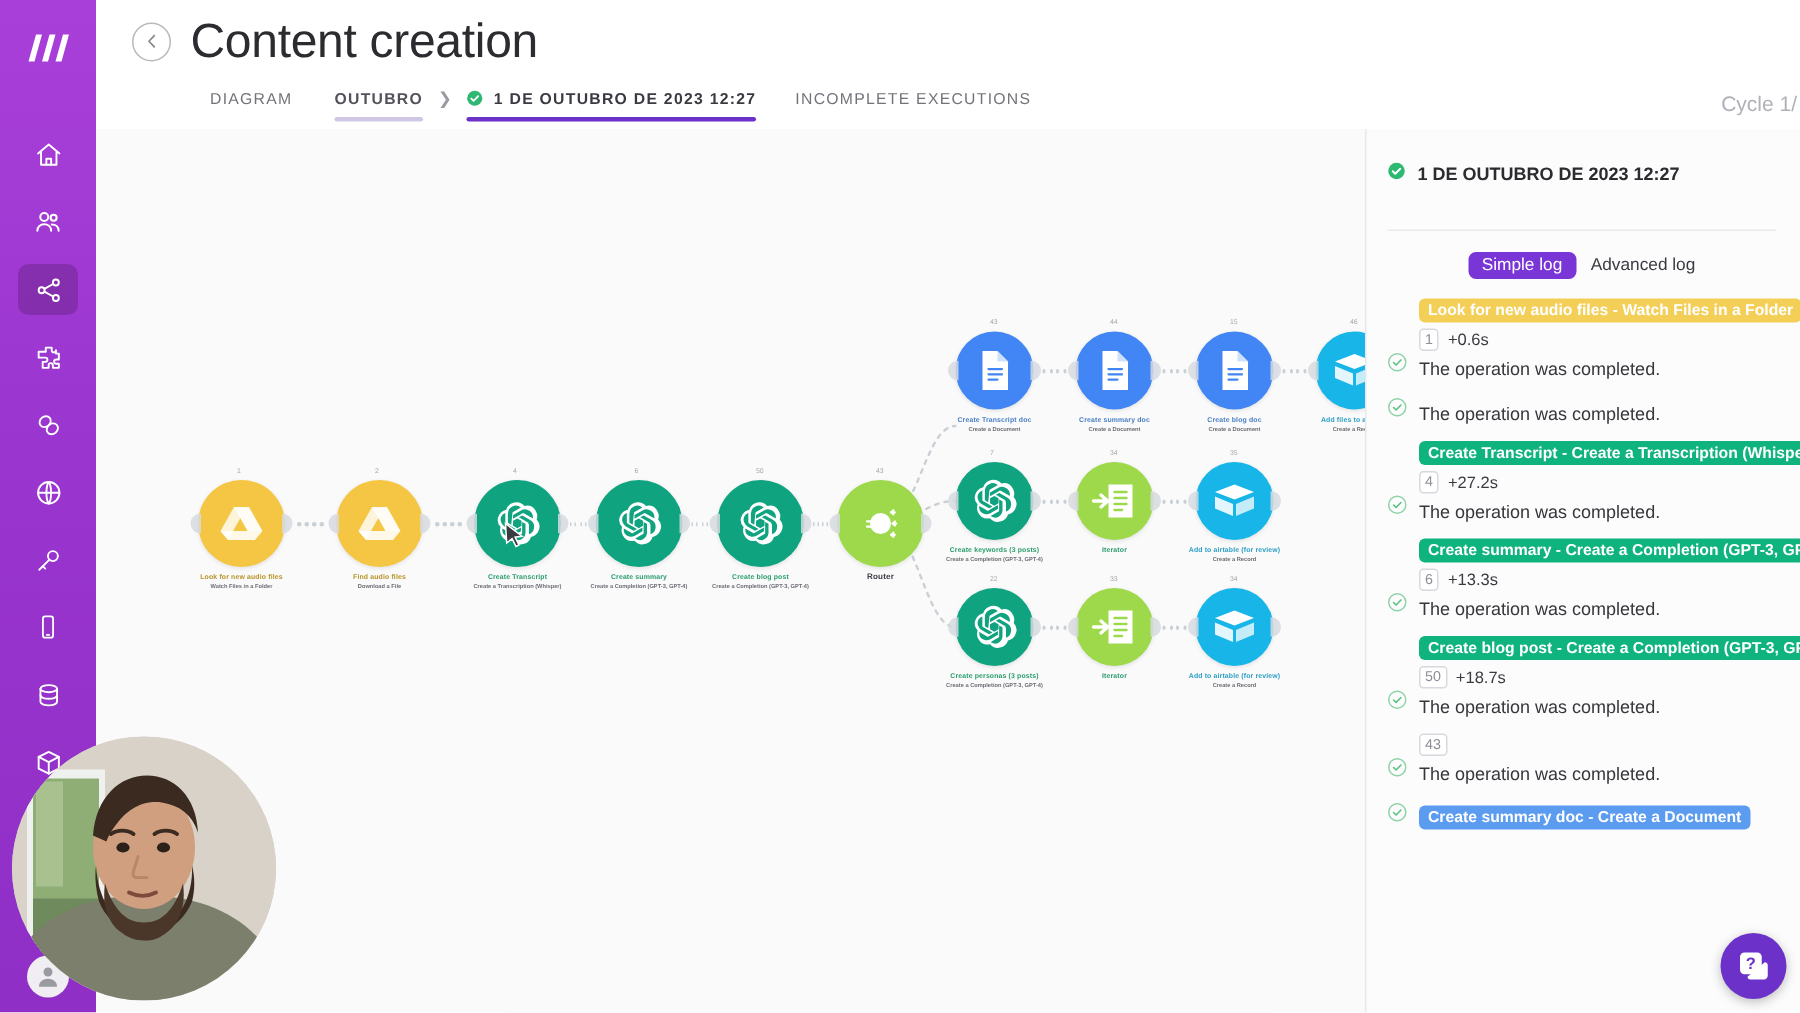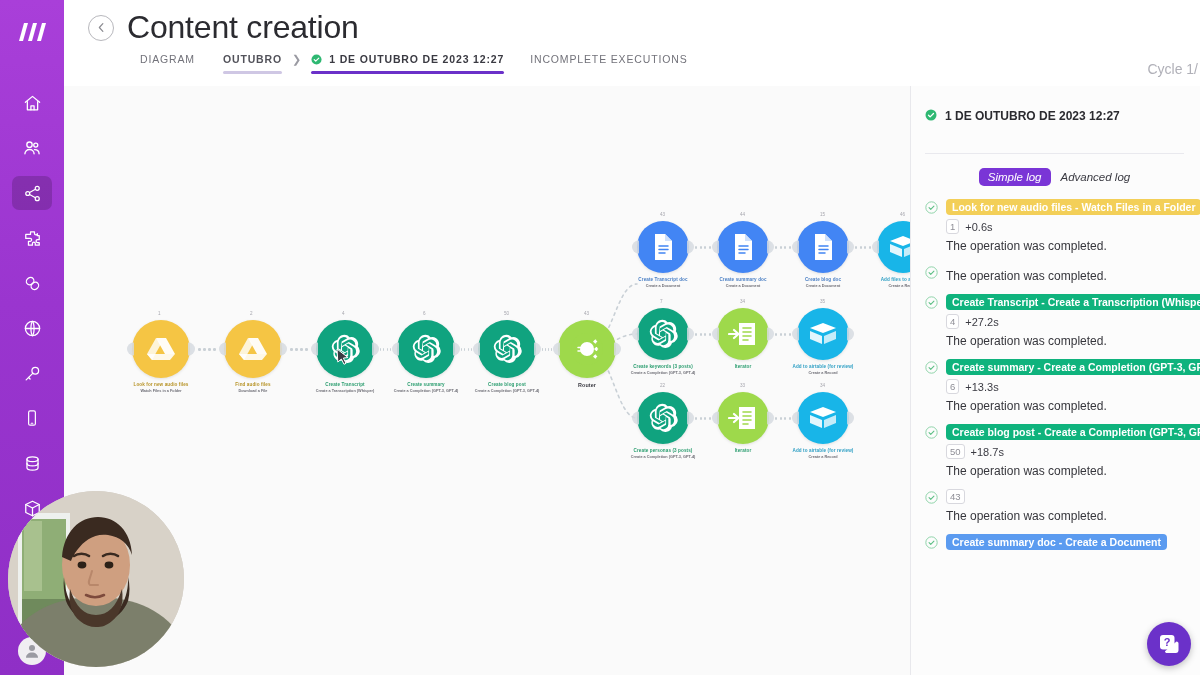--- a/index.html
+++ b/index.html
@@ -42,21 +42,21 @@
     background: #ffffff; z-index: 20;
   }
   .title-row { display: flex; align-items: center; padding: 9px 0 0 24px; }
   .back-btn {
     width: 26px; height: 26px; border-radius: 50%; border: 1.6px solid #b8b8bd;
     display: flex; align-items: center; justify-content: center; cursor: pointer;
     color: #8a8a90; margin-right: 13px;
   }
   .page-title { font-size: 32px; color: #2b2b30; font-weight: 400; letter-spacing: -0.2px; }
 
-  .tabs { display: flex; align-items: flex-start; padding-left: 76px; margin-top: 7px; height: 34px; }
+  .tabs { display: flex; align-items: center; padding-left: 76px; margin-top: 7px; height: 34px; }
   .tab {
     font-size: 10.5px; letter-spacing: 0.85px; color: #72727a;
     padding-bottom: 9px; margin-right: 28px; cursor: pointer; position: relative;
     display: flex; align-items: center; white-space: nowrap;
   }
   .tab .bar { position: absolute; left: 0; right: 0; bottom: 0; height: 3px; border-radius: 2px; }
   .tab.t-history { font-weight: 700; color: #52525a; margin-right: 10px; }
   .tab.t-history .bar { background: #cfc7e4; }
   .tab-chev { color: #9a9aa2; font-size: 11px; margin: 0 10px 9px 0; }
   .tab.t-date { font-weight: 700; color: #3a3a42; margin-right: 26px; }
@@ -114,29 +114,29 @@
     background: #fcfcfc; border-left: 1px solid #e8e8ec; overflow: hidden;
     padding: 0 0 0 14px;
   }
   .p-head { display: flex; align-items: center; padding: 21px 0 13px 0; }
   .p-head .t { font-size: 12px; font-weight: 700; color: #2b2b30; margin-left: 8px; white-space: nowrap; }
   .meta { display: grid; grid-template-columns: 78px 1fr; row-gap: 5px; }
   .meta dt { font-size: 12px; font-weight: 700; color: #2b2b30; }
   .meta dd { font-size: 12px; color: #36363c; white-space: nowrap; }
   .logtabs {
     display: flex; align-items: center; justify-content: center; gap: 10px;
-    margin: 15px 16px 13px 0; padding-top: 14px; border-top: 1px solid #e9e9ee; font-style: italic;
+    margin: 15px 16px 13px 0; padding-top: 14px; border-top: 1px solid #e9e9ee;
   }
   .pill {
     background: #7a35d6; color: #fff; font-size: 11.5px; border-radius: 5px;
     padding: 3px 9px; cursor: pointer; white-space: nowrap;
   }
   .plain { font-size: 11.5px; color: #3a3a42; cursor: pointer; white-space: nowrap; }
 
-  .entry { display: flex; align-items: flex-start; margin-bottom: 11px; }
+  .entry { display: flex; align-items: flex-end; margin-bottom: 11px; }
   .ok-ic { flex: 0 0 auto; margin: 1px 8px 0 0; }
   .ebody { flex: 1 1 auto; min-width: 0; }
   .erow { display: flex; align-items: center; gap: 6px; white-space: nowrap; }
   .chip {
     font-size: 10.5px; font-weight: 700; border-radius: 4px; padding: 2px 6px;
     color: #fff; white-space: nowrap;
   }
   .chip.y { background: #f3cf58; color: #fff; }
   .chip.g { background: #0fb37d; }
   .chip.b { background: #5b9bf0; }

